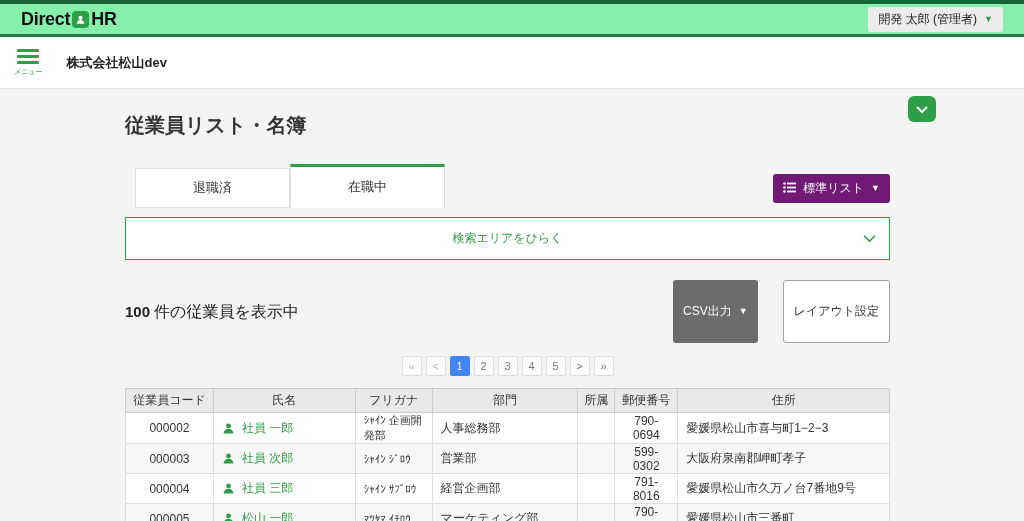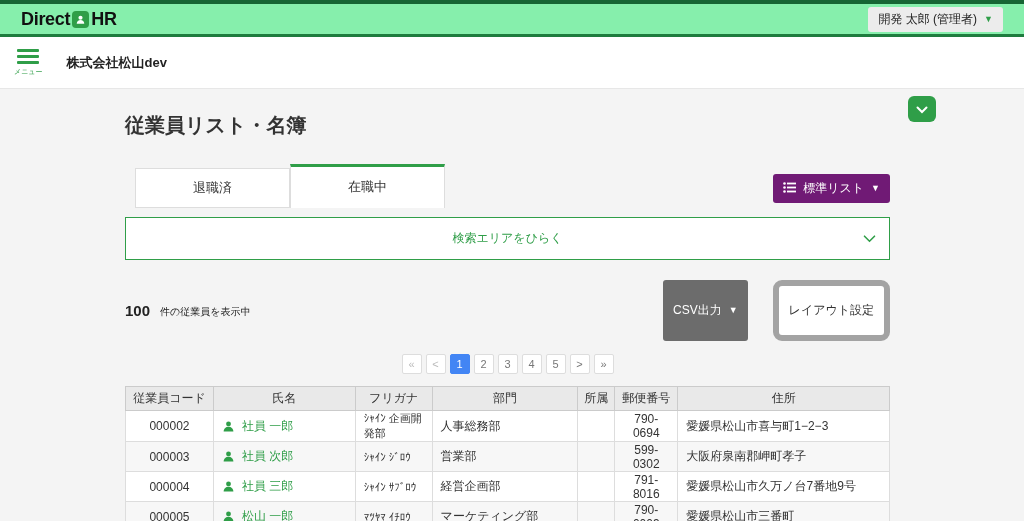--- a/index.html
+++ b/index.html
@@ -43,25 +43,25 @@
   .list-type-btn{margin-left:auto;margin-bottom:5px;background:#701a75;color:#fff;border:none;border-radius:3px;
     font-size:12px;padding:6px 10px;display:flex;align-items:center;gap:7px;cursor:pointer}
   .caret{font-size:9px;line-height:1}
 
   .search-toggle{margin-top:9px;height:43px;background:#fff;border:1px solid #2f9e48;border-radius:0;
     display:flex;align-items:center;justify-content:center;position:relative;color:#2f9e48;font-size:12px;cursor:pointer}
   .search-chevron{position:absolute;right:13px;display:flex;align-items:center}
 
   .count-row{margin-top:20px;display:flex;align-items:center}
   .count-num{font-size:15px;font-weight:bold;color:#222}
-  .count-text{font-size:10px;color:#222;margin-left:10px;padding-top:2px}
+  .count-text{font-size:16px;color:#222;margin-left:4px;padding-top:2px}
   .count-actions{margin-left:auto;display:flex;gap:25px}
   .btn-dark{background:#6c6c6c;color:#fff;border:none;border-radius:3px;font-size:12px;padding:6px 10px;
     display:flex;align-items:center;gap:7px;cursor:pointer}
-  .btn-light{background:#fff;color:#333;border:6px solid #a3a3a3;border-radius:9px;font-size:12px;padding:16px 10px;cursor:pointer}
+  .btn-light{background:#fff;color:#333;border:1px solid #a3a3a3;border-radius:3px;font-size:12px;padding:22px 10px;cursor:pointer}
 
   .pagination{margin-top:13px;display:flex;justify-content:center;gap:4px}
   .page-item{min-width:20px;height:20px;display:flex;align-items:center;justify-content:center;font-size:11px;
     border:1px solid #ddd;background:#fff;color:#777;border-radius:2px;padding:0 4px;cursor:pointer}
   .page-item.disabled{color:#bbb}
   .page-item.active{background:#4285f4;border-color:#4285f4;color:#fff}
 
   .emp-table{margin-top:12px;width:765px;border-collapse:collapse;background:#fff;font-size:12px;color:#333}
   .emp-table th{background:#e9e9e9;font-weight:normal;height:24px;border:1px solid #cbcbcb;text-align:center;padding:0 4px}
   .emp-table td{height:30px;border:1px solid #ddd;padding:0 8px}

